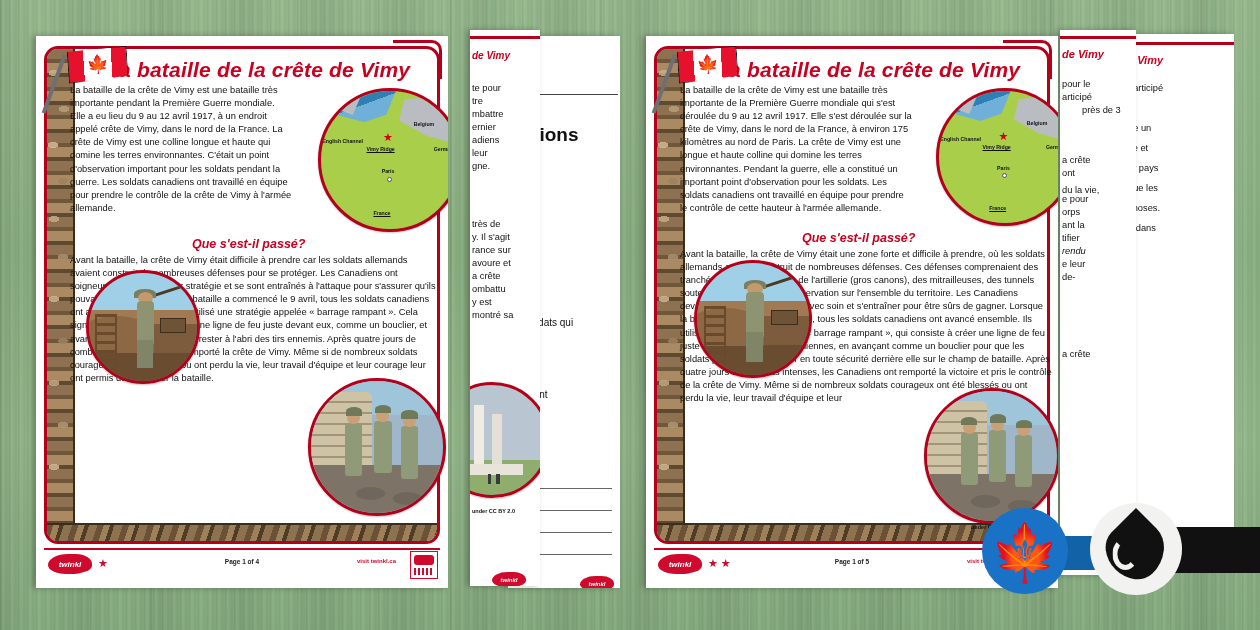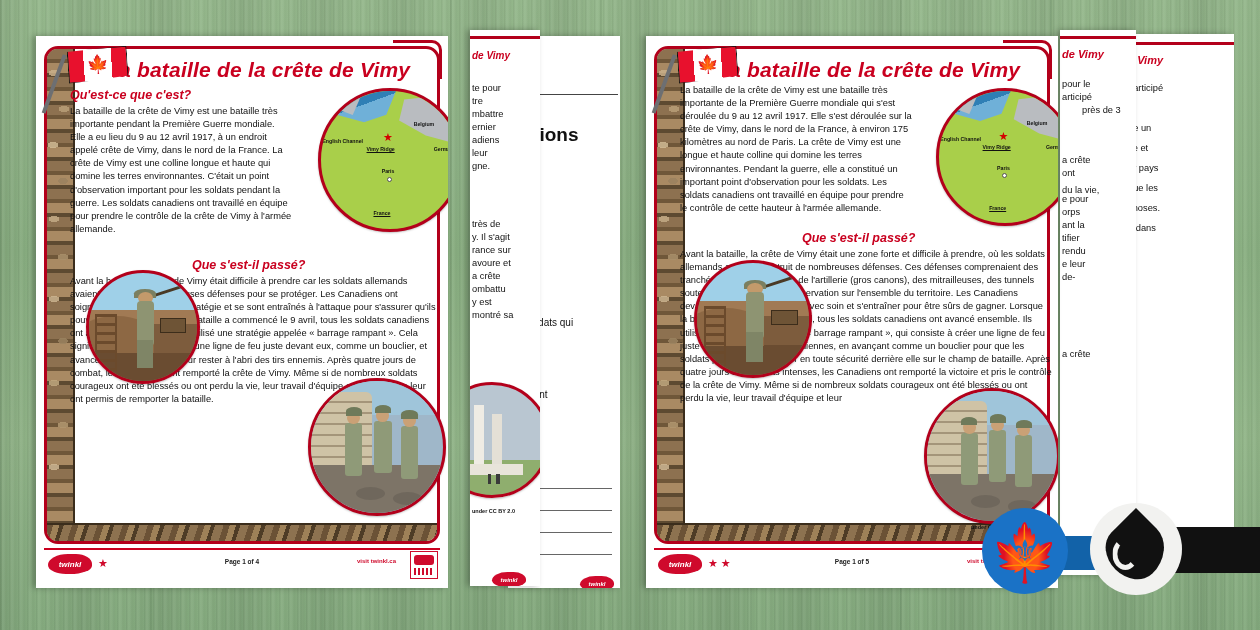--- a/index.html
+++ b/index.html
@@ -269,21 +269,20 @@
       <div class="content">
         <div class="flag">
           <div class="pole"></div>
           <div class="cloth">
               <span class="leaf">🍁</span>
             </div>
         </div>
 
         <div class="title">La bataille de la crête de Vimy</div>
 
-        <div class="heading" style="margin-left:0;">Qu'est-ce que c'est?</div>
         <div class="para" style="width:222px;">La bataille de la crête de Vimy est une bataille très importante pendant la Première Guerre mondiale. Elle a eu lieu du 9 au 12 avril 1917, à un endroit appelé crête de Vimy, dans le nord de la France. La crête de Vimy est une colline longue et haute qui domine les terres environnantes. C'était un point d'observation important pour les soldats pendant la guerre. Les soldats canadiens ont travaillé en équipe pour prendre le contrôle de la crête de Vimy à l'armée allemande.</div>
 
         <div class="circ map" style="left:248px;top:46px;width:138px;height:138px;">
           <div class="sea"></div>
           <div class="uk"></div>
           <div class="belg"></div>
           <div class="star">★</div>
           <div class="lbl" style="left:1%;top:34%;">English Channel</div>
           <div class="lbl" style="right:18%;top:22%;">Belgium</div>
           <div class="lbl" style="right:2%;top:40%;">Germany</div>
@@ -359,21 +358,21 @@
       <div class="ptext" style="left:2px;top:48px;">pour le</div>
       <div class="ptext" style="left:2px;top:61px;">articipé</div>
       <div class="ptext" style="left:2px;top:74px;margin-left:20px;">près de 3</div>
       <div class="ptext" style="left:2px;top:124px;">a crête</div>
       <div class="ptext" style="left:2px;top:137px;">ont</div>
       <div class="ptext" style="left:2px;top:154px;">du la vie,</div>
       <div class="ptext" style="left:2px;top:163px;">e pour</div>
       <div class="ptext" style="left:2px;top:176px;">orps</div>
       <div class="ptext" style="left:2px;top:189px;">ant la</div>
       <div class="ptext" style="left:2px;top:202px;">tifier</div>
-      <div class="ptext" style="left:2px;top:215px;">rendu</div>
+      <div class="ptext" style="left:2px;top:215px;font-style:italic;">rendu</div>
       <div class="ptext" style="left:2px;top:228px;">e leur</div>
       <div class="ptext" style="left:2px;top:241px;">de-</div>
       <div class="ptext" style="left:2px;top:318px;">a crête</div>
     </div>
   </div>
 
   <div class="sheet" style="left:646px;top:36px;width:412px;height:552px;">
     <div class="sheet-inner">
       <div class="pageborder">
         <div class="border-left"></div>

